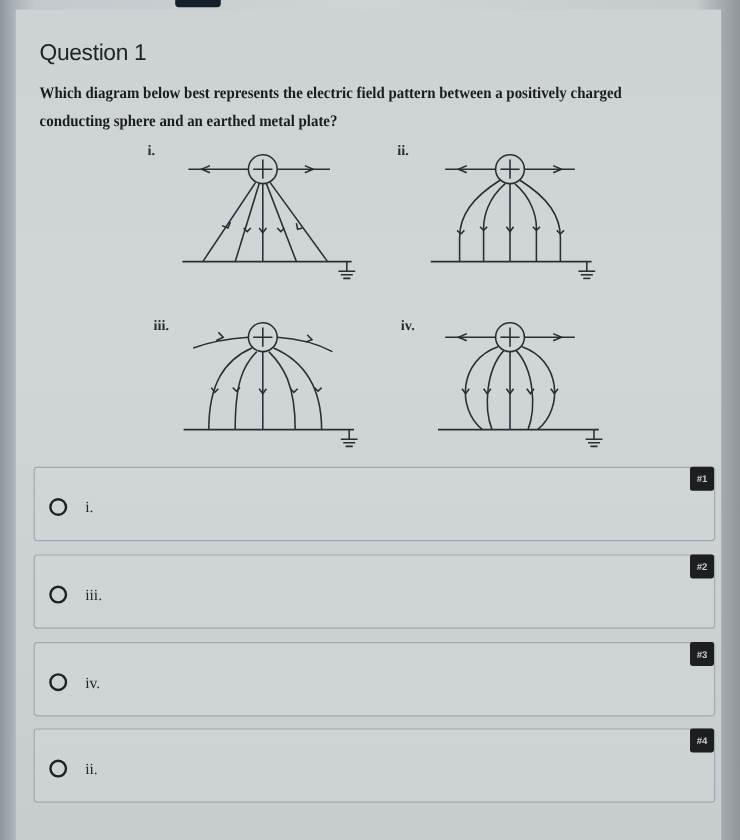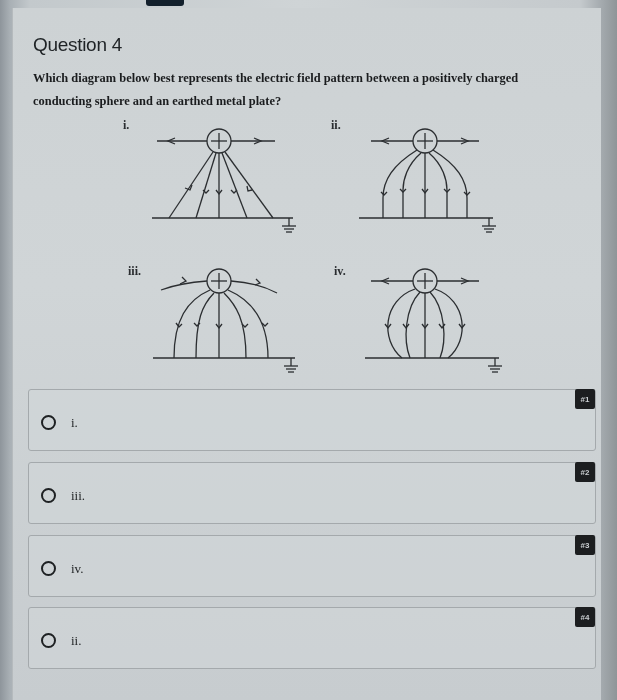--- a/index.html
+++ b/index.html
@@ -56,21 +56,21 @@
       font-family: "Liberation Sans", sans-serif; font-size: 8px; font-weight: bold;
       display: flex; align-items: center; justify-content: center;
     }
   </style>
 </head>
 <body>
 
 <div class="top-tab"></div>
 
 <div class="page">
-  <div class="q-title">Question 4</div>
+  <div class="q-title">Question 1</div>
   <div class="q-text">Which diagram below best represents the electric field pattern between a positively charged conducting sphere and an earthed metal plate?</div>
 
   <div class="diagram-label" style="left:110px; top:110px;">i.</div>
   <div class="diagram-label" style="left:318px; top:110px;">ii.</div>
   <div class="diagram-label" style="left:115px; top:256px;">iii.</div>
   <div class="diagram-label" style="left:321px; top:256px;">iv.</div>
 
   <div class="diagram" style="left:134px; top:112px;">
     <svg viewBox="0 0 170 125" fill="none" stroke="#2b2e31" stroke-width="1.3">
       <line x1="10" y1="21" x2="60" y2="21"></line>

